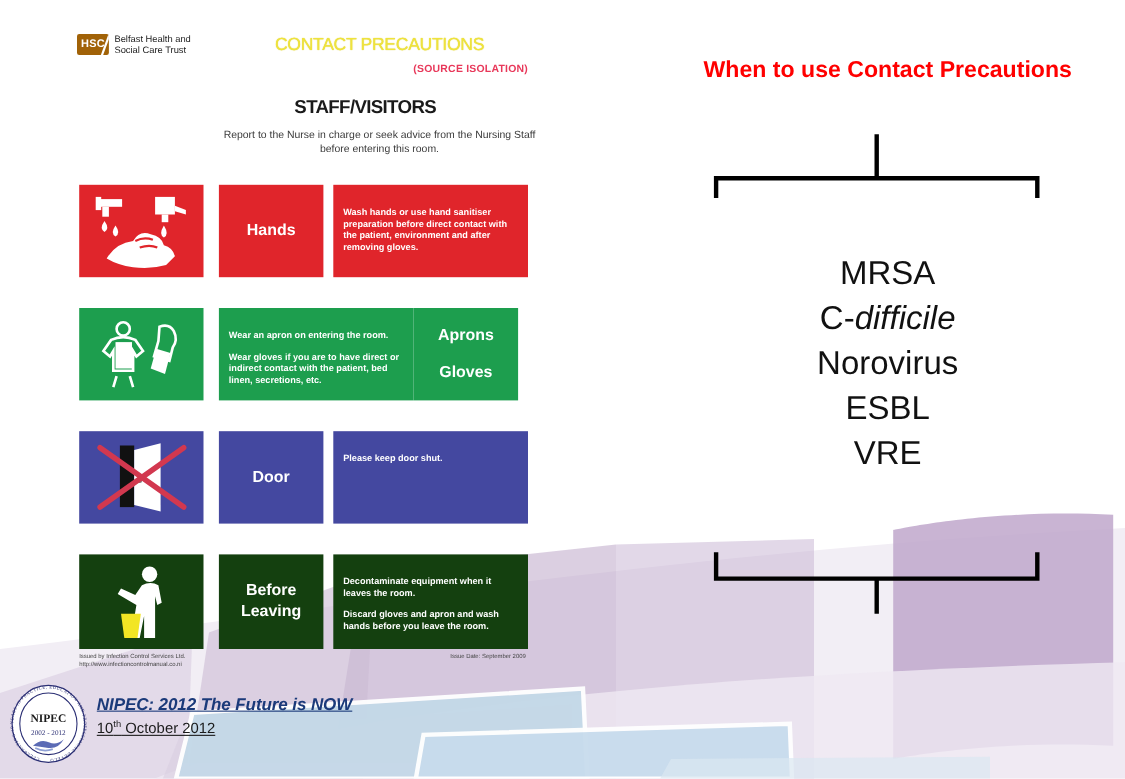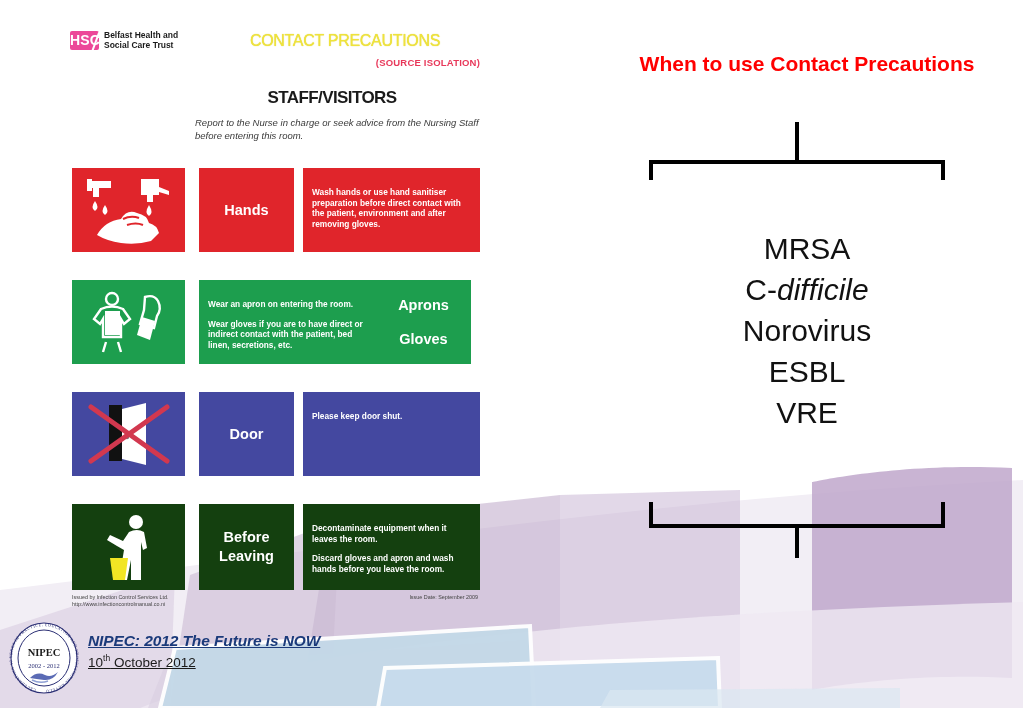--- a/index.html
+++ b/index.html
@@ -12,45 +12,45 @@
 
   
   .bg-deco{position:absolute;left:0;top:440px;width:1023px;height:268px;overflow:hidden;pointer-events:none;}
   .bg-deco svg{display:block;}
 
   
   .poster{position:absolute;left:60px;top:22px;width:420px;height:585px;}
   .poster-head{position:relative;height:140px;}
   .hsc-logo{position:absolute;left:10px;top:8px;display:flex;align-items:center;gap:5px;}
   .hsc-badge{
-    width:29px;height:19px;background:#ec4899;border-radius:2px;
-    color:#ffffff;font-size:14px;font-weight:bold;line-height:19px;text-align:center;
+    width:29px;height:19px;background:#a16207;border-radius:2px;
+    color:#ffffff;font-size:10px;font-weight:bold;line-height:19px;text-align:center;
     letter-spacing:.2px;position:relative;overflow:hidden;
   }
   .hsc-badge:after{
     content:"";position:absolute;right:2px;top:-4px;width:2px;height:28px;
     background:#ffffff;transform:rotate(20deg);
   }
-  .hsc-words{font-size:8.5px;line-height:10px;color:#1b1b1b;font-weight:bold;white-space:pre-line;}
+  .hsc-words{font-size:8.5px;line-height:10px;color:#1b1b1b;font-weight:normal;white-space:pre-line;}
   .cp-title{
     position:absolute;left:150px;top:10px;width:270px;text-align:center;
     font-size:16px;font-weight:normal;color:#efe33c;letter-spacing:-.3px;
     text-shadow:0 0 1px #d8cc20;
   }
   .cp-sub{
     position:absolute;left:150px;top:35px;width:270px;text-align:right;
     font-size:9.5px;font-weight:bold;color:#e8385a;letter-spacing:.2px;
   }
   .sv-title{
     position:absolute;left:137px;top:66px;width:270px;text-align:center;
     font-size:17px;font-weight:bold;color:#1a1a1a;letter-spacing:-.6px;
   }
   .sv-sub{
-    position:absolute;left:135px;top:94px;width:300px;text-align:left;
-    font-size:9.5px;line-height:13px;color:#3b3b3b;font-style:italic;
+    position:absolute;left:135px;top:94px;width:300px;text-align:center;
+    font-size:9.5px;line-height:13px;color:#3b3b3b;
   }
 
   .row{position:absolute;left:12px;width:408px;height:84px;display:flex;}
   .row.r1{top:146px;}
   .row.r2{top:258px;}
   .row.r3{top:370px;}
   .row.r4{top:482px;height:86px;}
   .cell{box-sizing:border-box;}
   .cell.icon{width:113px;height:100%;margin-right:14px;display:flex;align-items:center;justify-content:center;}
   .cell.label{width:95px;height:100%;margin-right:9px;display:flex;flex-direction:column;align-items:center;justify-content:center;

